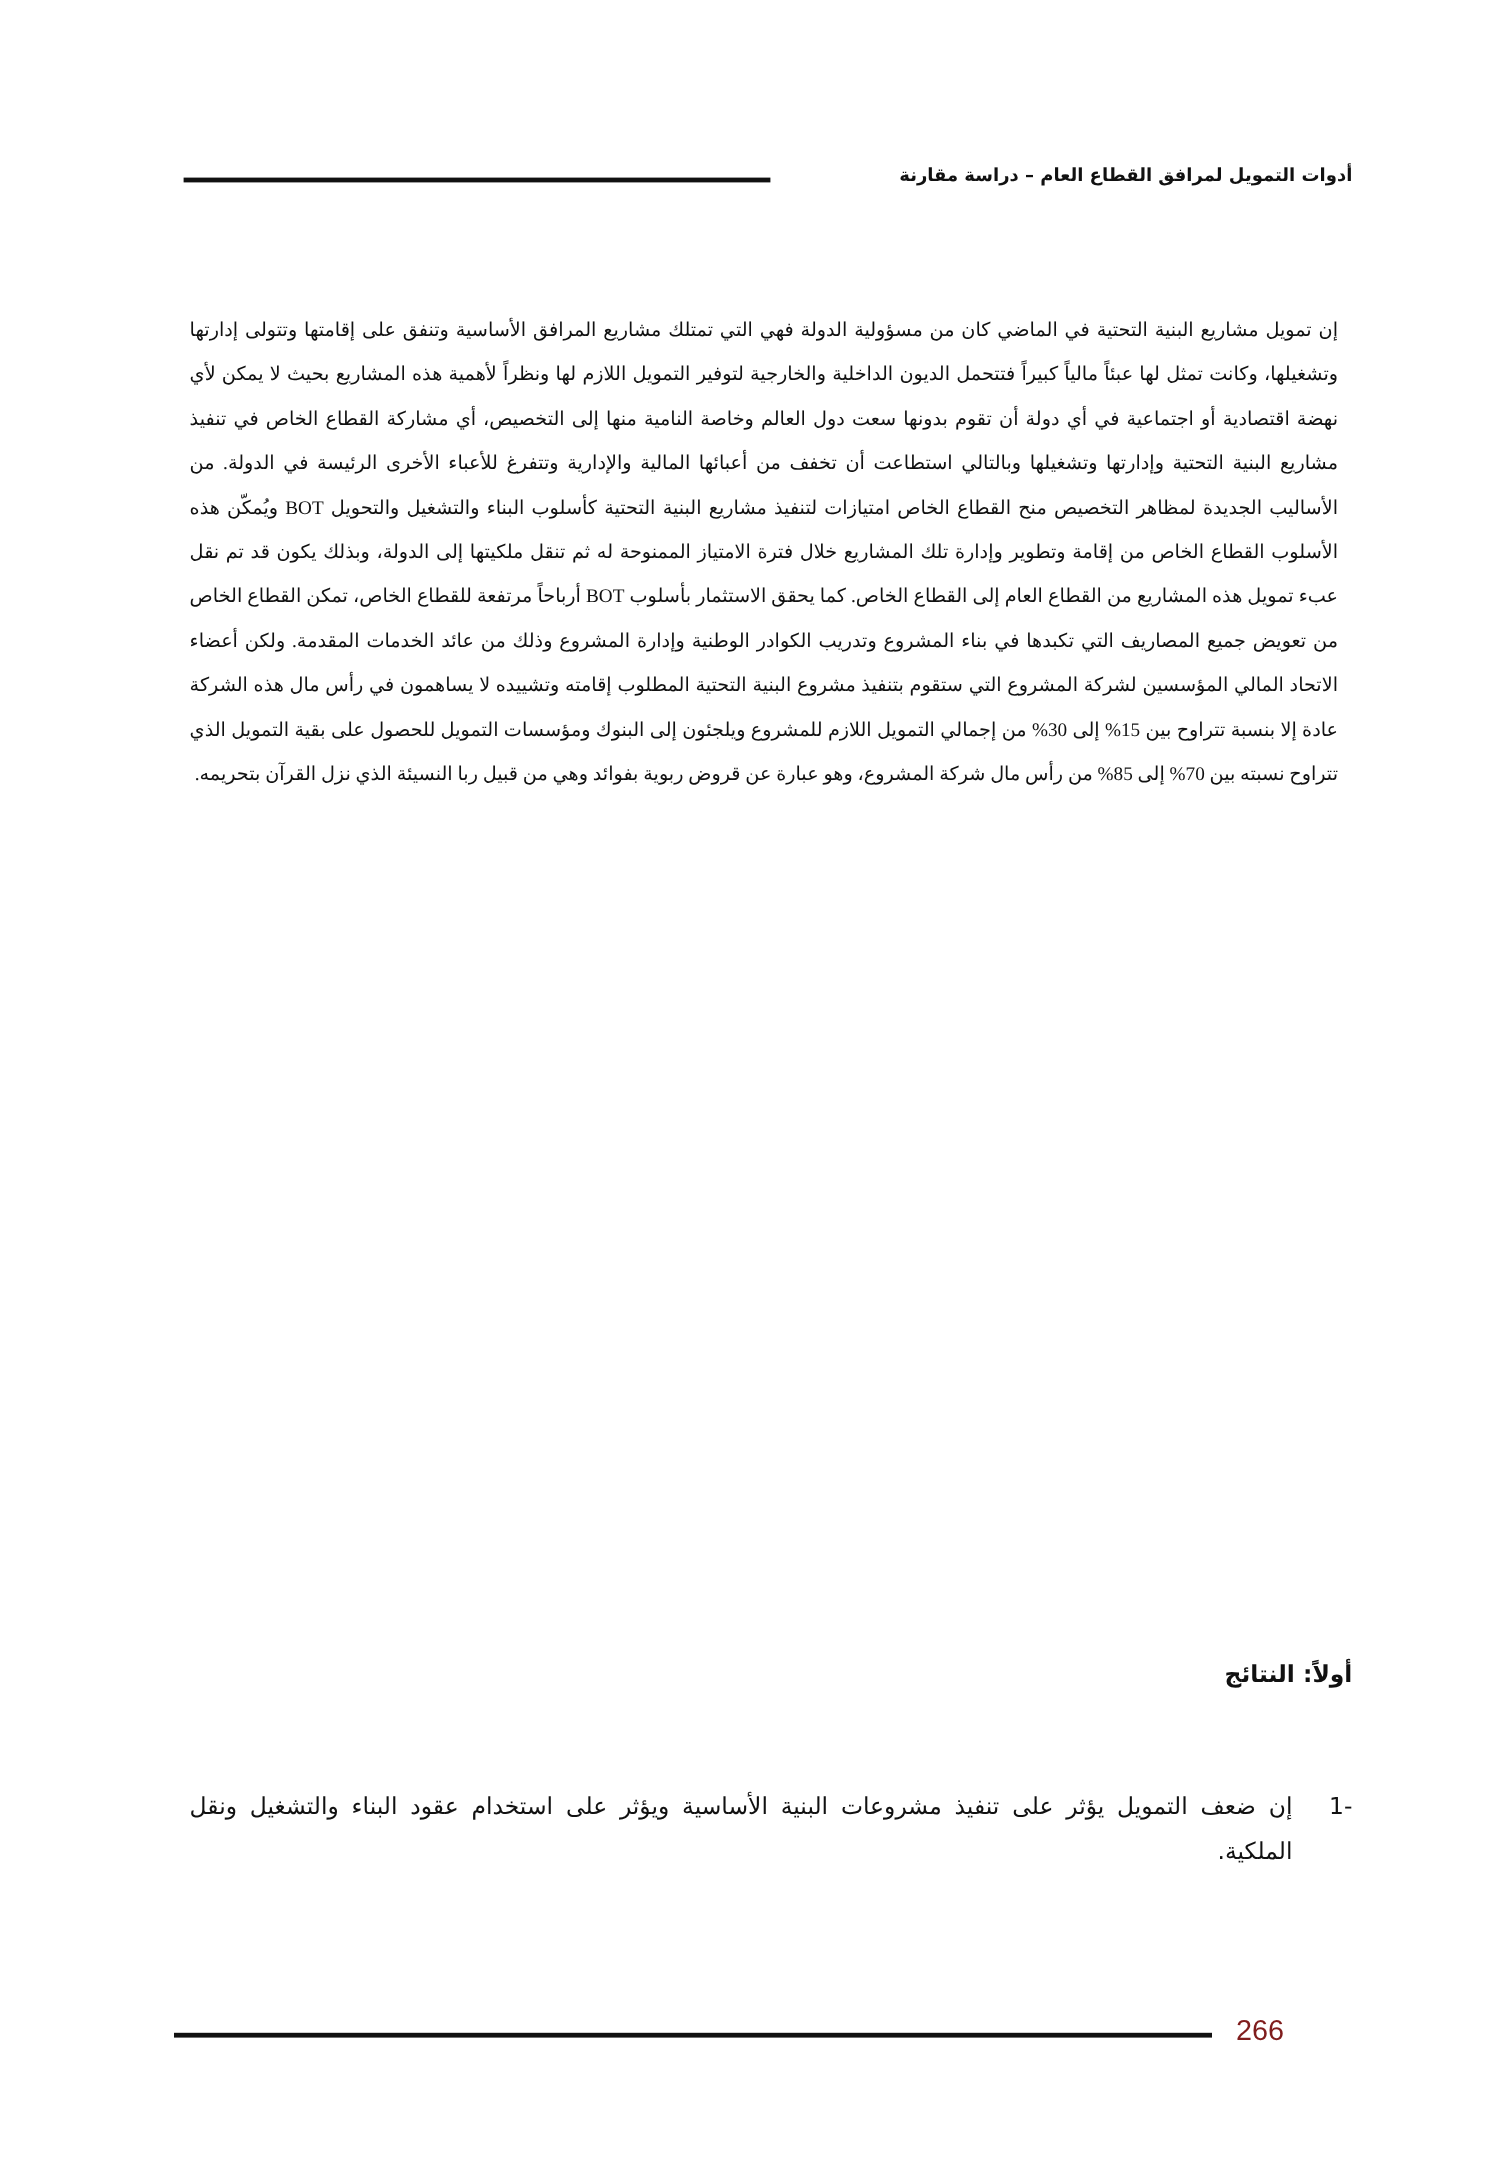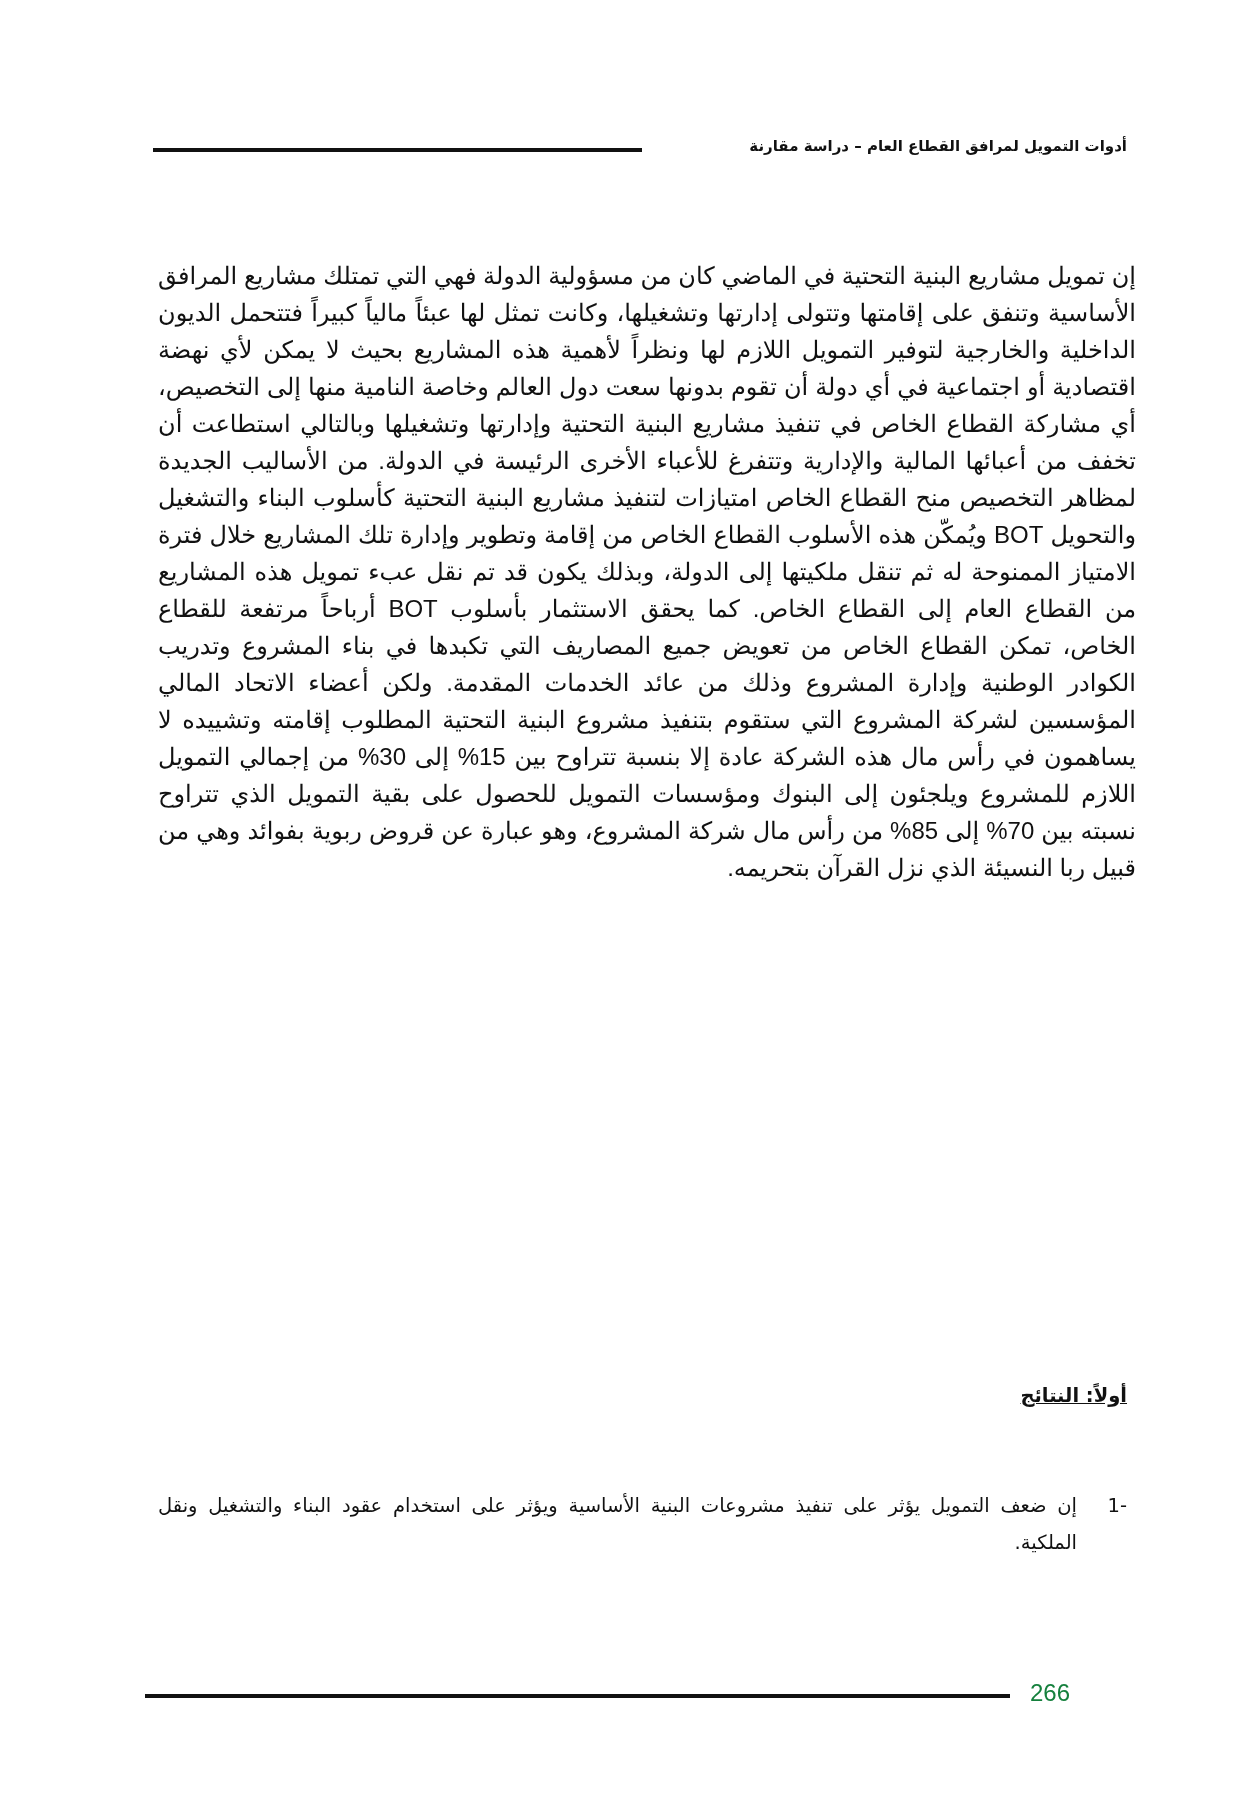--- a/index.html
+++ b/index.html
@@ -53,42 +53,41 @@
     right: 0;
     text-align: center;
     direction: rtl;
     font-weight: bold;
     font-size: 27px;
     line-height: 40px;
   }
   .body-text {
     position: absolute;
     left: 158px;
-    right: 113px;
+    right: 134px;
     direction: rtl;
     text-align: justify;
     text-align-last: right;
-    font-family: Liberation Sans, sans-serif;
-    font-size: 24px;
+    font-family: Liberation Serif, serif;
+    font-size: 16px;
     line-height: 37px;
     color: #111;
   }
   .para-1 { top: 257px; }
   .para-2 { top: 1126px; }
   .para-3 { top: 1303px; }
   .para-1 p, .para-2 p, .para-3 p { margin: 0; }
   .results-heading {
     position: absolute;
     top: 1377px;
     right: 122px;
     direction: rtl;
     font-weight: bold;
     font-size: 19.5px;
     line-height: 37px;
-    text-decoration: underline;
   }
   .results-intro {
     position: absolute;
     top: 1418px;
     right: 122px;
     direction: rtl;
     font-size: 19.5px;
     line-height: 37px;
   }
   .results-list {
@@ -127,21 +126,21 @@
     height: 4px;
     background: #111;
   }
   .page-number {
     position: absolute;
     left: 1030px;
     top: 1678px;
     font-family: "Liberation Sans", sans-serif;
     font-size: 24px;
     line-height: 30px;
-    color: #15803d;
+    color: #7f1d1d;
   }
 </style>
 </head>
 <body>
 
 <div class="page">
 
   <div class="header-wrap">
     <div class="rule"></div>
     <div class="title">أدوات التمويل لمرافق القطاع العام – دراسة مقارنة</div>

